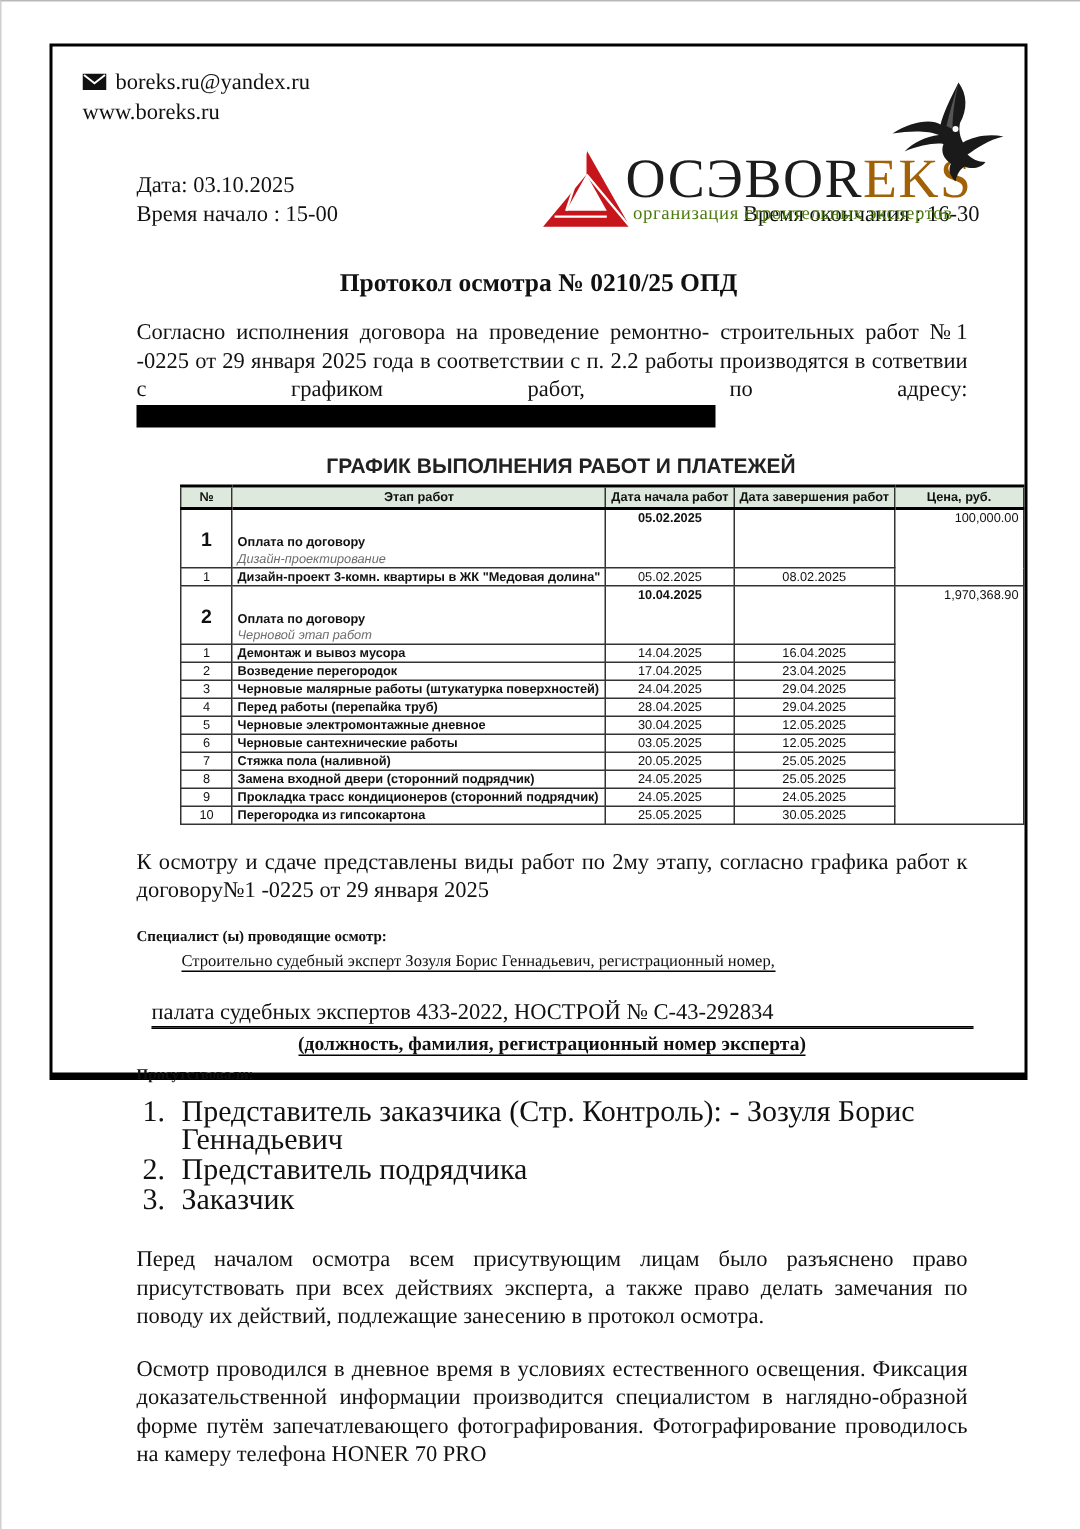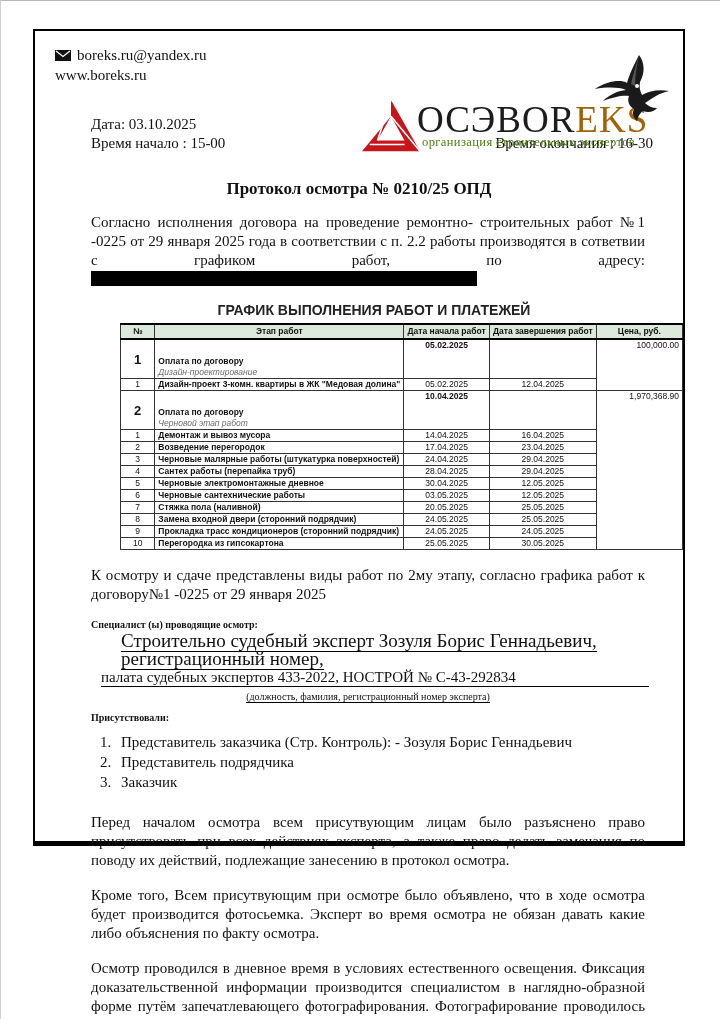--- a/index.html
+++ b/index.html
@@ -2,21 +2,21 @@
 <html><head>
 <meta charset="utf-8">
 <style>
   html,body{margin:0;padding:0;background:#fff;}
   .canvas{
     position:relative;width:720px;height:1019px;background:#fff;overflow:hidden;
     border-top:1px solid #b9b9b9;border-left:1px solid #cfcfcf;
     font-family:"Liberation Serif", serif;color:#111;
   }
   .page{
-    position:absolute;left:32px;top:28px;width:652px;height:817px;
+    position:absolute;left:32px;top:28px;width:652px;height:691px;
     background:#fff;border:2px solid #000;border-bottom:5px solid #000;
     display:flex;flex-direction:column;box-sizing:border-box;
   }
   
   .contacts{margin:15px 0 0 20px;font-size:15px;line-height:19px;}
   .contact-line{white-space:nowrap;}
   .env-icon{display:inline-block;vertical-align:-1px;margin-right:6px;}
   .logo{position:absolute;right:6px;top:40px;width:315px;height:95px;}
   .logo-triangle{position:absolute;left:0;top:28px;}
   .logo-text{position:absolute;left:55px;top:30px;font-size:37px;line-height:38px;
@@ -47,26 +47,26 @@
   .col-end{width:95px;} .col-price{width:104px;}
   tr.stage td{border-top:1.5px solid #000;}
   td.stage-no{font-size:13px;font-weight:bold;text-align:center;}
   .stage-main{font-weight:bold;line-height:11px;margin-top:16px;}
   .stage-sub{font-style:italic;color:#6c6c6c;line-height:11px;}
   td.c{text-align:center;} td.r{text-align:right;vertical-align:top;font-weight:normal;}
   td.b{font-weight:bold;}
   
   .para{margin:16px 38px 0 56px;font-size:15px;line-height:19px;text-align:justify;}
   .bold-head{margin:15px 38px 0 56px;font-size:10px;font-weight:bold;}
-  .spec-line1{margin:2px 38px 0 86px;font-size:19px;line-height:18px;}
-  .spec-line2{margin:0 34px 0 66px;font-size:15px;line-height:18px;display:flex;}
+  .spec-line1{margin:2px 38px 16px 86px;font-size:11px;line-height:18px;}
+  .spec-line2{margin:0 34px 0 66px;font-size:15px;line-height:18px;display:flex;flex-direction:column;}
   .uline{border-bottom:1px solid #000;}
   .uline-fill{flex:1;border-bottom:1px solid #000;}
-  .spec-caption{margin:0 38px 0 56px;text-align:center;font-size:10px;line-height:19px;}
-  ol.attendees{margin:10px 38px 0 0;padding-left:80px;font-size:15px;line-height:19px;}
+  .spec-caption{margin:0 38px 0 56px;text-align:center;font-size:13px;line-height:19px;font-weight:bold;}
+  ol.attendees{margin:10px 38px 0 0;padding-left:80px;font-size:20px;line-height:19px;}
   ol.attendees li{margin:0 0 1px 0;padding-left:6px;}
 </style>
 </head>
 <body>
 
 <div class="canvas">
   <div class="page">
 
     <div class="contacts">
       <div class="contact-line">
@@ -141,21 +141,21 @@
                 <div class="stage-sub">Дизайн-проектирование</div>
               </td>
           <td class="c b" style="vertical-align:top">05.02.2025</td>
           <td></td>
           <td class="r" rowspan="2">100,000.00</td>
         </tr>
         <tr>
           <td class="c">1</td>
           <td class="b">Дизайн-проект 3-комн. квартиры в ЖК "Медовая долина"</td>
           <td class="c">05.02.2025</td>
-          <td class="c">12.04.2025</td>
+          <td class="c">08.02.2025</td>
         </tr>
         <tr class="stage">
           <td class="stage-no">2</td>
           <td>
                 <div class="stage-main">Оплата по договору</div>
                 <div class="stage-sub">Черновой этап работ</div>
               </td>
           <td class="c b" style="vertical-align:top">10.04.2025</td>
           <td></td>
           <td class="r" rowspan="11">1,970,368.90</td>
@@ -173,21 +173,21 @@
               <td class="c">23.04.2025</td>
             </tr>
         <tr>
               <td class="c">3</td>
               <td class="b">Черновые малярные работы (штукатурка поверхностей)</td>
               <td class="c">24.04.2025</td>
               <td class="c">29.04.2025</td>
             </tr>
         <tr>
               <td class="c">4</td>
-              <td class="b">Сантех работы (перепайка труб)</td>
+              <td class="b">Перед работы (перепайка труб)</td>
               <td class="c">28.04.2025</td>
               <td class="c">29.04.2025</td>
             </tr>
         <tr>
               <td class="c">5</td>
               <td class="b">Черновые электромонтажные дневное</td>
               <td class="c">30.04.2025</td>
               <td class="c">12.05.2025</td>
             </tr>
         <tr>
@@ -235,17 +235,16 @@
     <div class="spec-caption"><span class="uline">(должность, фамилия, регистрационный  номер эксперта)</span></div>
 
     <div class="bold-head" style="margin-top:6px">Присутствовали:</div>
     <ol class="attendees">
       <li>Представитель заказчика (Стр. Контроль): -  Зозуля Борис Геннадьевич</li>
       <li>Представитель подрядчика</li>
       <li>Заказчик</li>
     </ol>
 
     <div class="para" style="margin-top:20px">Перед началом осмотра всем  присутвующим лицам было разъяснено право присутствовать при  всех  действиях эксперта, а  также  право делать замечания по  поводу их  действий, подлежащие  занесению в  протокол осмотра.</div>
-    <div class="para">Кроме того, Всем присутвующим при осмотре было объявлено, что  в  ходе осмотра будет производится  фотосьемка. Эксперт во время осмотра  не  обязан  давать  какие  либо объяснения  по  факту  осмотра.</div>
     <div class="para">Осмотр  проводился  в  дневное  время  в  условиях  естественного  освещения.  Фиксация доказательственной информации производится специалистом в наглядно-образной форме путём запечатлевающего фотографирования. Фотографирование проводилось на камеру телефона HONER 70 PRO</div>
 
   </div>
 </div>
 
 </body></html>

